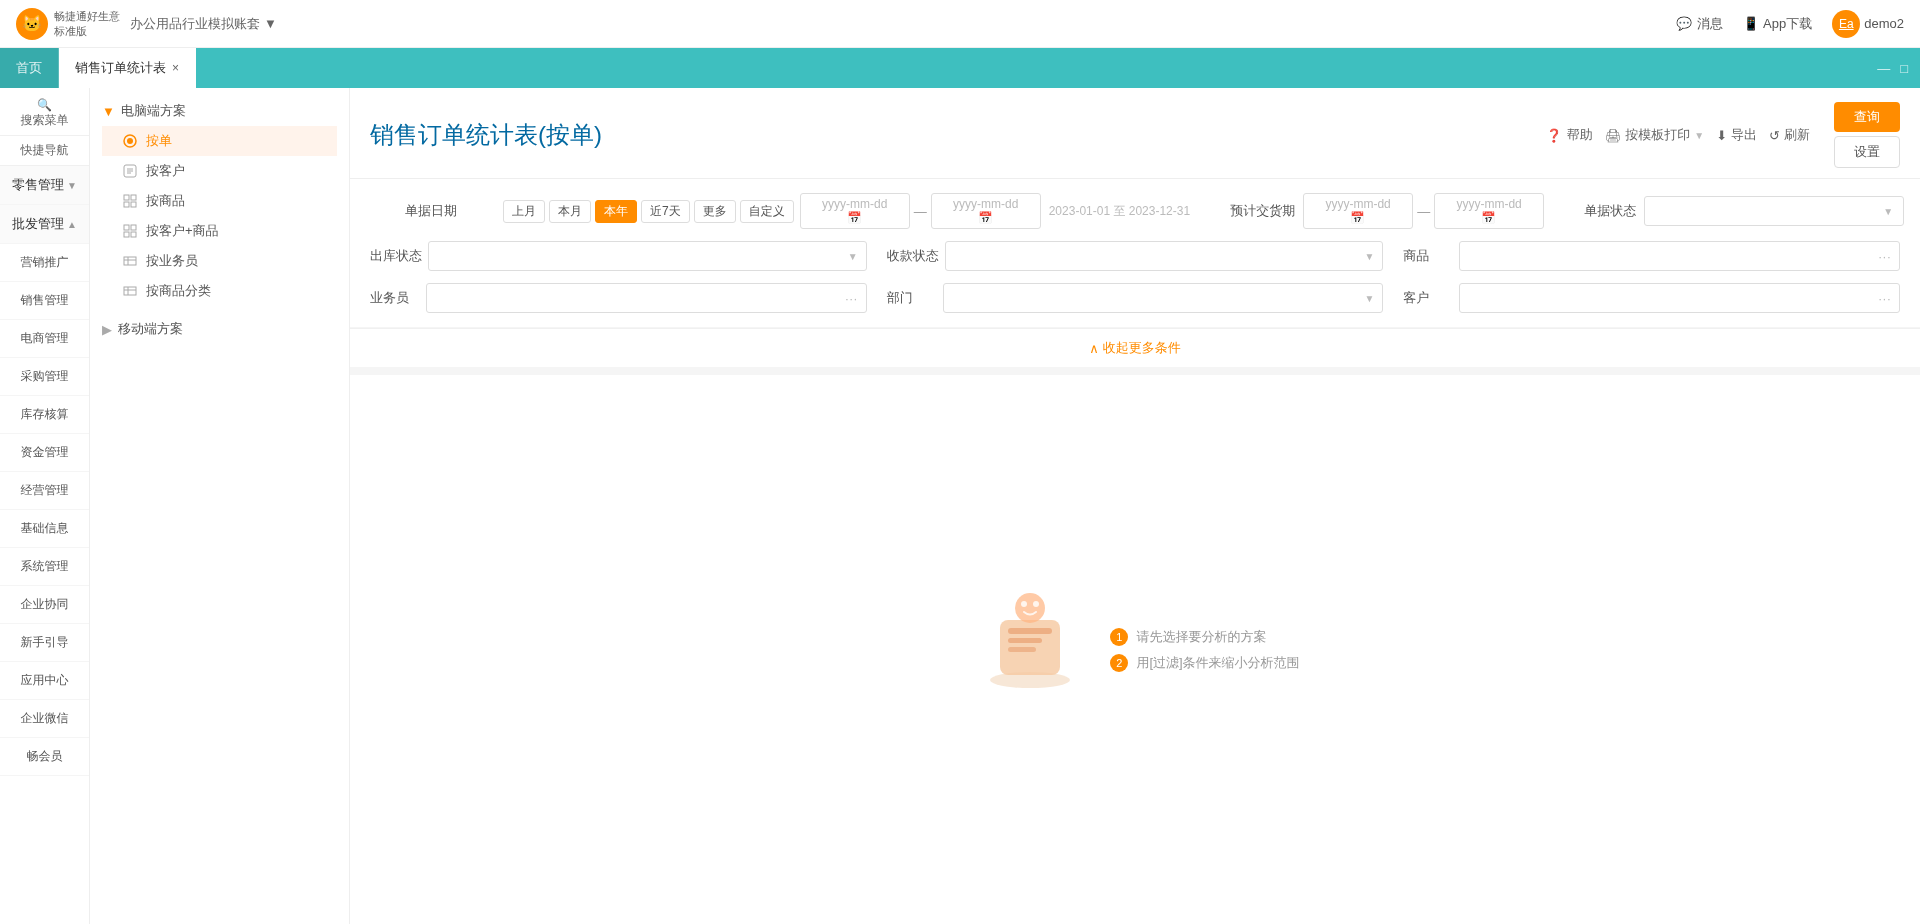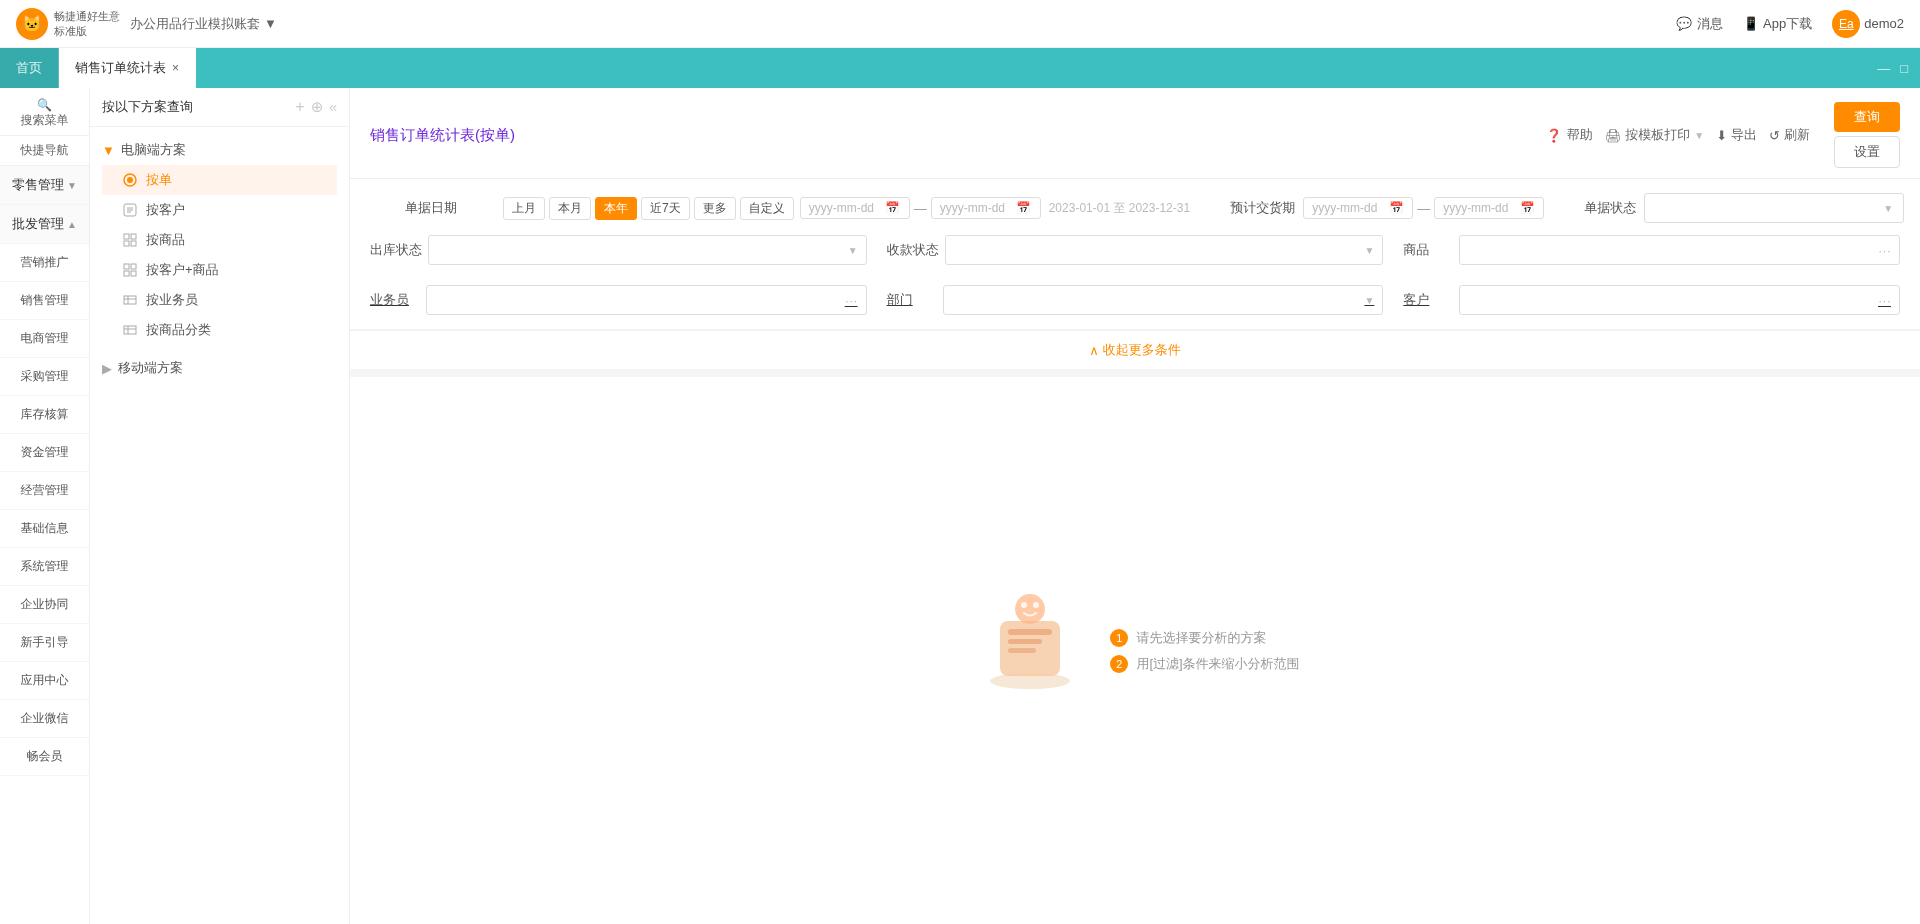--- a/index.html
+++ b/index.html
@@ -144,21 +144,21 @@
 
     
     .page-header {
       background: #fff;
       padding: 14px 20px 10px;
       display: flex;
       align-items: center;
       justify-content: space-between;
       border-bottom: 1px solid #eee;
     }
-    .page-title { font-size: 15px; color: #6d28d9; font-weight: 500; }
+    .page-title { font-size: 24px; color: #0369a1; font-weight: 500; }
     .page-actions { display: flex; gap: 12px; align-items: center; font-size: 13px; color: #666; }
     .page-action-item { display: flex; align-items: center; gap: 4px; cursor: pointer; }
 
     
     .filter-area {
       background: #fff;
       padding: 14px 20px;
       margin-bottom: 1px;
     }
     .date-quick-btns { display: flex; gap: 4px; align-items: center; padding-left: 36px; }
@@ -181,20 +181,21 @@
       border: 1px solid #ddd;
       border-radius: 3px;
       padding: 3px 8px;
       font-size: 12px;
       color: #999;
       width: 110px;
       display: flex;
       align-items: center;
       justify-content: space-between;
       cursor: pointer;
+      flex-direction: column;
     }
     .date-dash { color: #999; }
     .collapse-btn {
       text-align: center;
       padding: 10px;
       color: #ff8c00;
       cursor: pointer;
       font-size: 13px;
       background: #fff;
       border-top: 1px solid #f0f0f0;
@@ -405,28 +406,20 @@
     </div>
     <div class="sidebar-item">
       <span>企业微信</span>
     </div>
     <div class="sidebar-item">
       <span>畅会员</span>
     </div>
   </div>
 
   <div class="left-panel">
-    <div class="left-panel-header">
-      <span>按以下方案查询</span>
-      <div class="left-panel-icons">
-        <span style="font-size:16px;color:#ccc;">+</span>
-        <span style="font-size:15px;color:#ccc;">⊕</span>
-        <span style="font-size:14px;color:#ccc;">«</span>
-      </div>
-    </div>
     <div class="scheme-section">
       <div class="scheme-group-header">
         <span style="color:#ff8c00;">▼</span>
         <span>电脑端方案</span>
       </div>
 
       <div class="scheme-item active">
         <div class="scheme-icon">
           <svg width="14" height="14" viewBox="0 0 14 14">
               <circle cx="7" cy="7" r="6" fill="none" stroke="#ff8c00" stroke-width="1.5"></circle>
@@ -594,21 +587,21 @@
         </div>
         <div class="fg-item">
           <span class="fg-label">商品</span>
           <div class="fg-input">
             <span></span>
             <span class="dots">···</span>
           </div>
         </div>
       </div>
 
-      <div class="filter-grid" style="margin-top:20px;text-decoration:underline;">
+      <div class="filter-grid" style="margin-top:12px;">
         <div class="fg-item">
           <span class="fg-label">业务员</span>
           <div class="fg-input">
             <span></span>
             <span class="dots">···</span>
           </div>
         </div>
         <div class="fg-item">
           <span class="fg-label">部门</span>
           <div class="fg-input">

